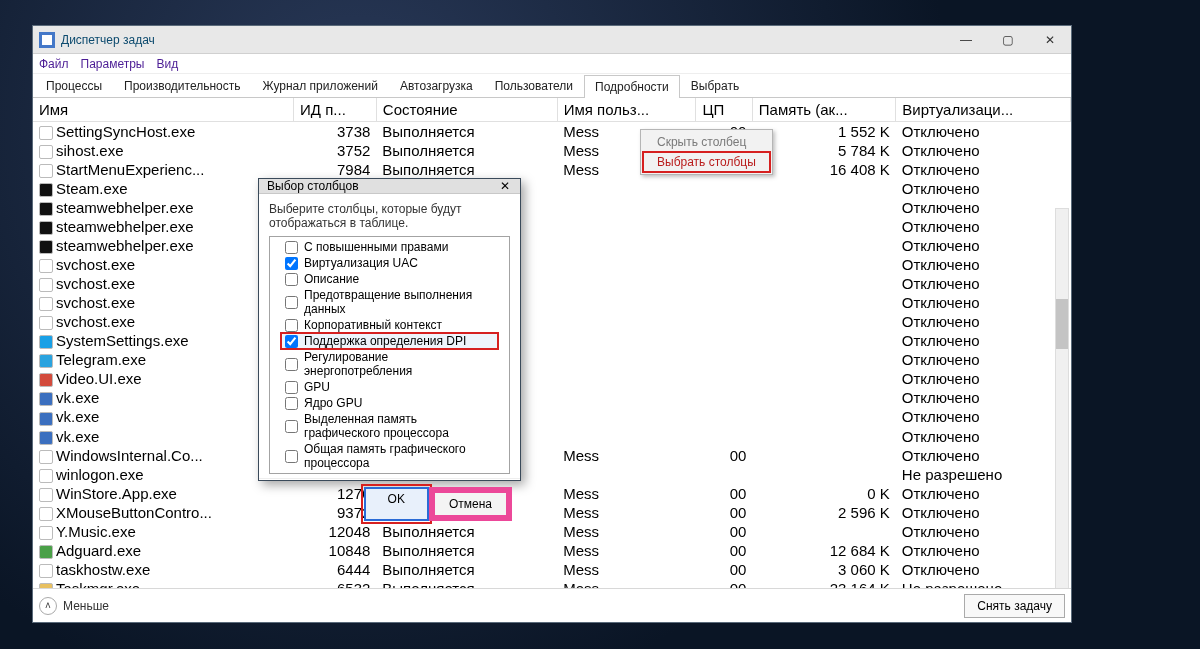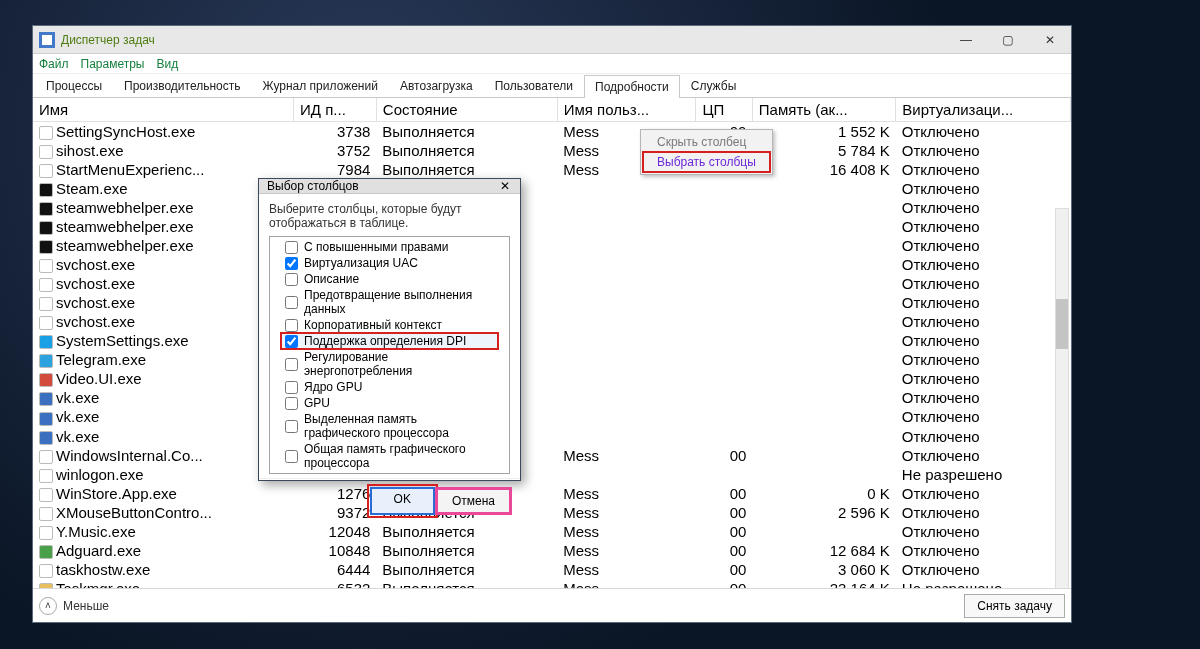--- a/index.html
+++ b/index.html
@@ -25,37 +25,37 @@
   }
   .titlebar {
     height: 28px;
     background: #e8e8e8;
     border-bottom: 1px solid #d0d0d0;
     display: flex;
     align-items: center;
     padding-left: 6px;
   }
   .titlebar .icon { width: 16px; height: 16px; margin-right: 6px; }
-  .titlebar .title { flex: 1; color: #4d7c0f; }
+  .titlebar .title { flex: 1; color: #0c4a6e; }
   .win-controls { display: flex; }
   .win-controls div {
     width: 42px; height: 28px;
     display: flex; align-items: center; justify-content: center;
     color: #333;
     cursor: pointer;
   }
   .menubar {
     height: 20px;
     display: flex;
     align-items: center;
     padding-left: 6px;
     gap: 12px;
     border-bottom: 1px solid #eee;
   }
-  .menubar span { color: #15803d; cursor: pointer; }
+  .menubar span { color: #4c1d95; cursor: pointer; }
   .tabs {
     display: flex;
     border-bottom: 1px solid #c8c8c8;
     padding-left: 2px;
   }
   .tab {
     padding: 4px 10px;
     border: 1px solid transparent;
     border-bottom: none;
     color: #222;
@@ -113,21 +113,21 @@
   .btn { border:1px solid #aaa; background:#f8f8f8; padding:4px 12px; cursor:pointer; }
   .context-menu {
     position:absolute;
     top: 129px; left: 640px;
     background:#f2f2f2;
     border:1px solid #b5b5b5;
     box-shadow: 2px 2px 4px rgba(0,0,0,0.25);
     padding: 2px;
     z-index: 20;
   }
-  .context-menu .mi { padding:3px 14px; color:#6d28d9; cursor:pointer; }
+  .context-menu .mi { padding:3px 14px; color:#b91c1c; cursor:pointer; }
   .context-menu .mi.disabled { color:#7a7a7a; cursor:default; }
   .context-menu .mi.highlight { outline:2px solid #d62020; outline-offset:-1px; }
   .dialog {
     position:absolute;
     top:178px; left:258px;
     width:263px; height:303px;
     background:#fff;
     border:1px solid #3a4a5a;
     z-index:30;
     display:flex; flex-direction:column;
@@ -149,21 +149,21 @@
     border:1px solid #a3a3a3;
     overflow-y:auto;
     padding:2px 11px;
     position:relative;
   }
   .list-row { display:flex; align-items:center; padding:1px 4px; gap:6px; }
   .list-row.hl { outline:2px solid #d62020; outline-offset:-1px; background:#eef4fb; }
   .list-row input[type="checkbox"] { width:13px; height:13px; margin:0; }
   .dialog-footer { display:flex; justify-content:flex-end; padding:8px; border-top:1px solid #eee;}
   .dialog-footer .ok { border:2px solid #2a6bd6; background:#e8f0fb; padding:3px 22px; cursor:pointer; outline:2px solid #d62020; outline-offset:1px;}
-  .dialog-footer .cancel { border:3px solid #ec4899; background:#f4f4f4; padding:4px 14px; cursor:pointer; }
+  .dialog-footer .cancel { border:6px solid #ec4899; background:#f4f4f4; padding:4px 14px; cursor:pointer; }
   .vscroll-main { position:absolute; right:2px; top:110px; width:14px; height:480px; background:#f0f0f0; border:1px solid #ddd; }
   .vscroll-main .thumb { position:absolute; top:90px; width:100%; height:50px; background:#c4c4c4; }
 </style>
 </head>
 <body>
 
 <div class="window">
 
   <div class="titlebar">
     <svg class="icon" viewBox="0 0 16 16">
@@ -184,21 +184,21 @@
     <span>Вид</span>
   </div>
 
   <div class="tabs" id="tabs-container">
       <div class="tab">Процессы</div>
       <div class="tab">Производительность</div>
       <div class="tab">Журнал приложений</div>
       <div class="tab">Автозагрузка</div>
       <div class="tab">Пользователи</div>
       <div class="tab active">Подробности</div>
-      <div class="tab">Службы</div>
+      <div class="tab">Выбрать</div>
     </div>
 
   <div class="table-area">
     <table class="grid">
       <thead>
           <tr id="grid-header">
             <th class="col-name">Имя</th>
             <th class="col-pid">ИД п...</th>
             <th class="col-state">Состояние</th>
             <th class="col-user">Имя польз...</th>
@@ -486,25 +486,25 @@
         <div class="list-row hl">
           <input type="checkbox" checked="" style="">
           <span>Поддержка определения DPI</span>
         </div>
         <div class="list-row">
           <input type="checkbox" style="">
           <span>Регулирование энергопотребления</span>
         </div>
         <div class="list-row">
           <input type="checkbox" style="">
+          <span>GPU</span>
+        </div>
+        <div class="list-row">
+          <input type="checkbox" style="">
           <span>Ядро GPU</span>
-        </div>
-        <div class="list-row">
-          <input type="checkbox" style="">
-          <span>GPU</span>
         </div>
         <div class="list-row">
           <input type="checkbox" style="">
           <span>Выделенная память графического процессора</span>
         </div>
         <div class="list-row">
           <input type="checkbox" style="">
           <span>Общая память графического процессора</span>
         </div>
       </div>

